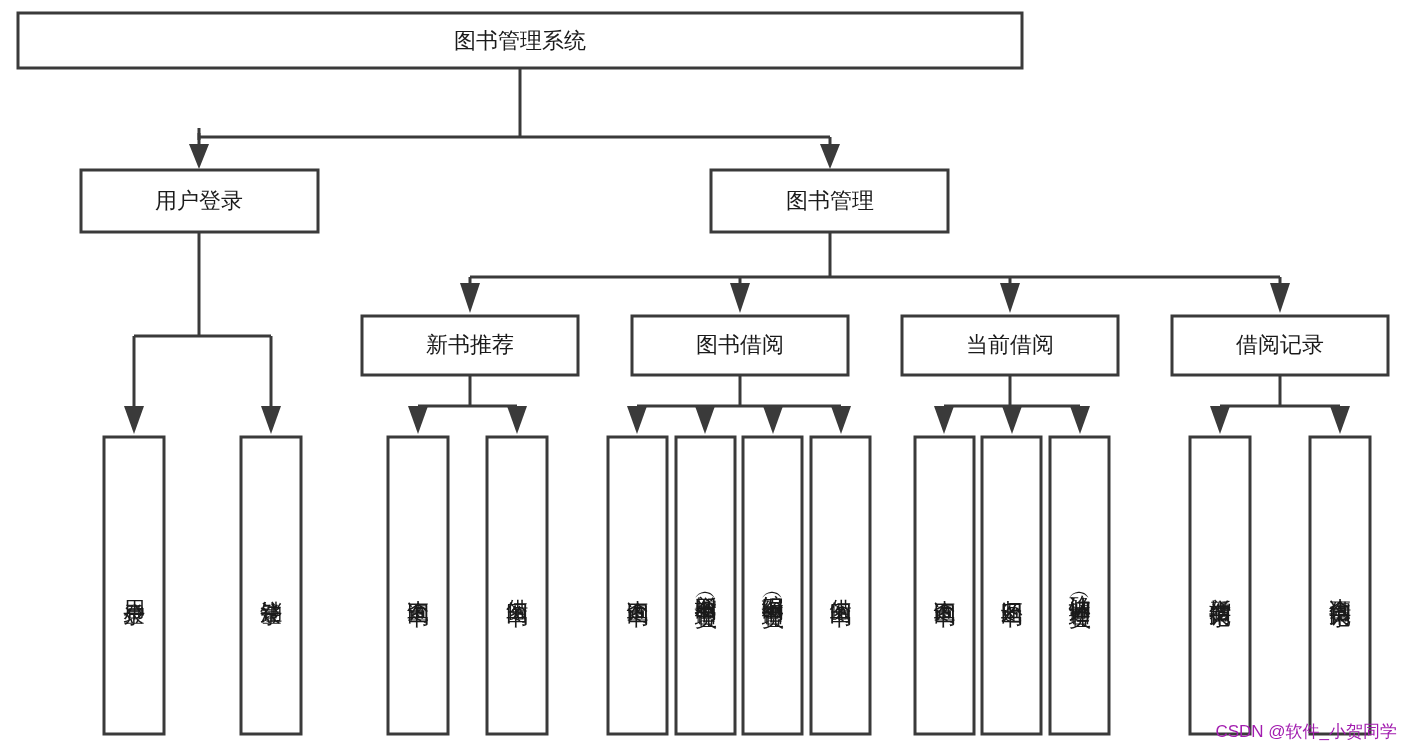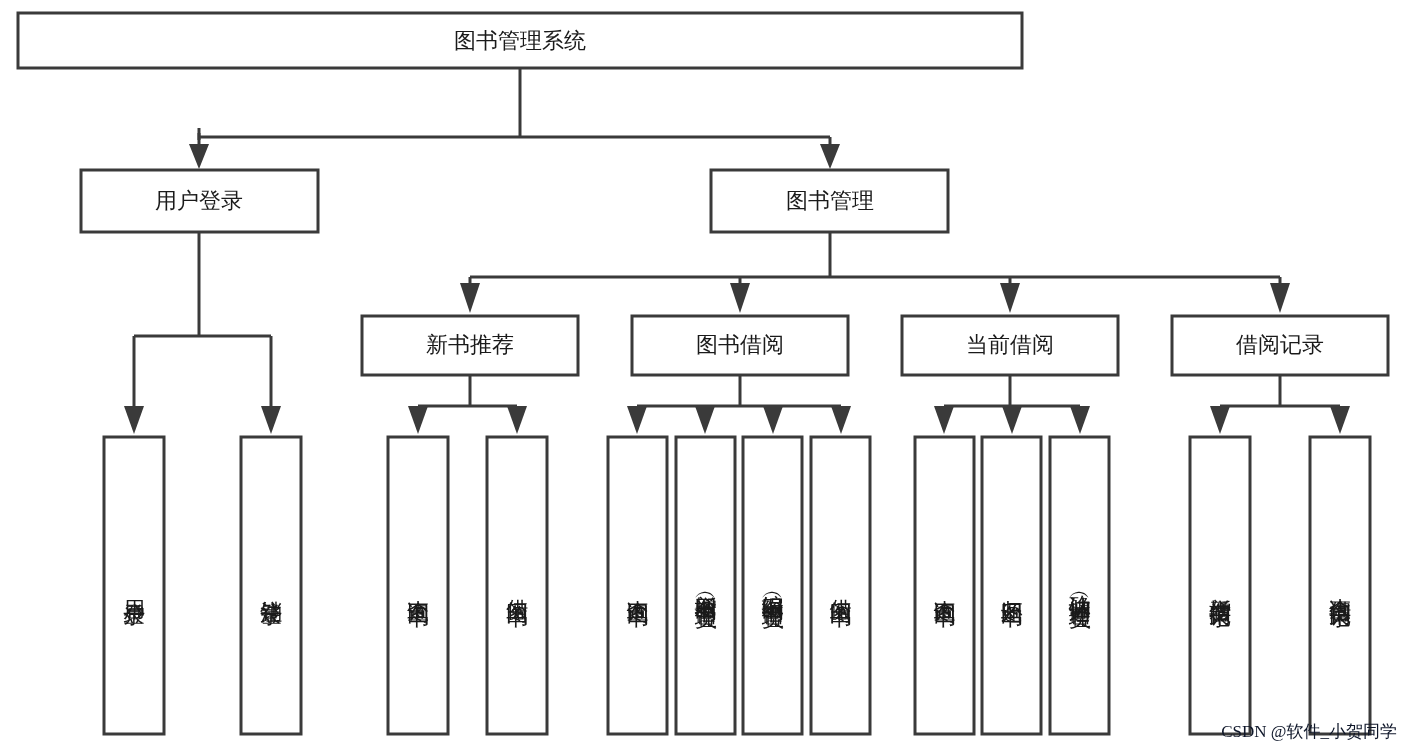--- a/index.html
+++ b/index.html
@@ -61,23 +61,23 @@
     display: flex;
     align-items: center;
     justify-content: center;
     white-space: nowrap;
     pointer-events: none;
   }
   .watermark {
     position: absolute;
     right: 8px;
     bottom: 4px;
-    font-family: Liberation Serif, serif;
+    font-family: Liberation Sans, sans-serif;
     font-size: 17px;
-    color: #0f172a;
+    color: #a21caf;
     white-space: nowrap;
   }
 </style>
 </head>
 <body>
 
 <div id="diagram-root">
 
   <svg class="flow" viewBox="0 0 1405 747">
 

